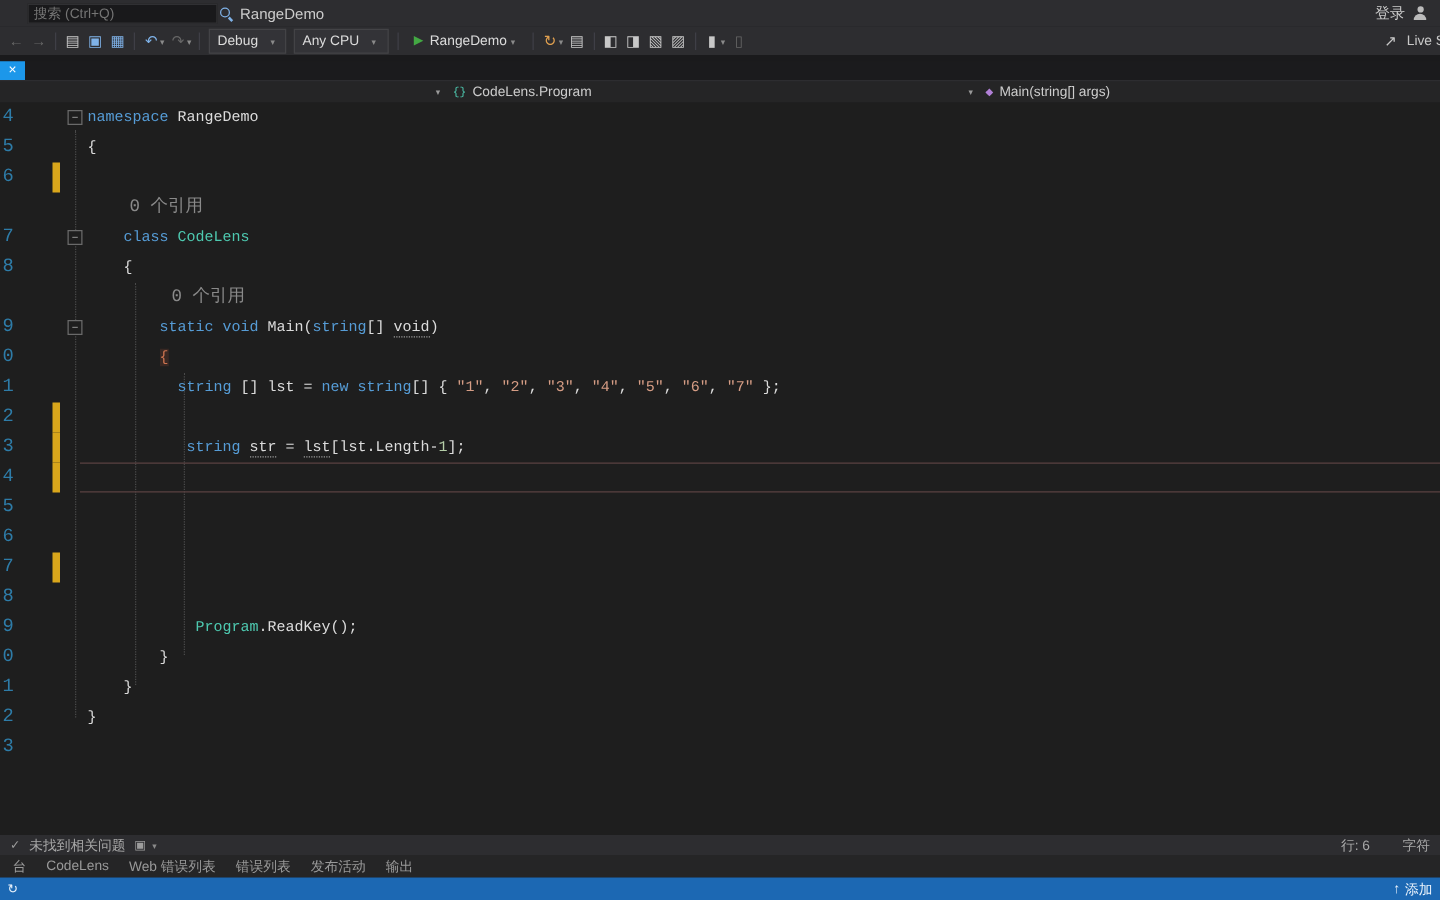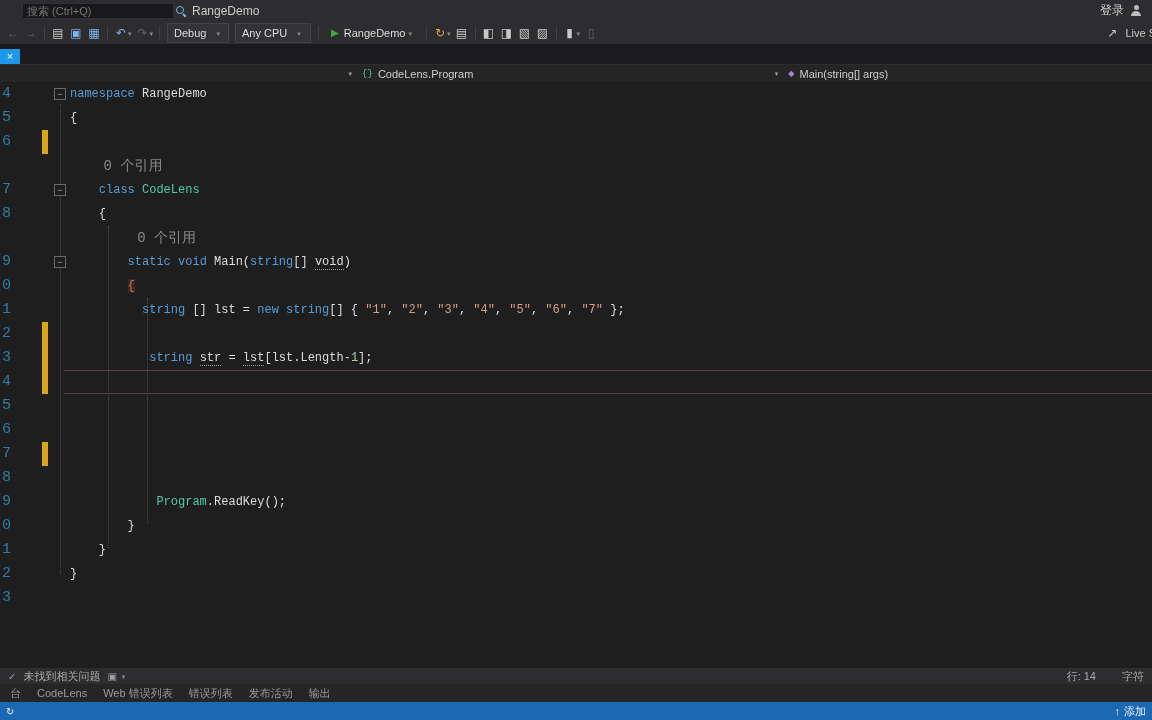--- a/index.html
+++ b/index.html
@@ -295,21 +295,21 @@
         </div>
       </div>
   </div>
 
   <div class="healthbar">
     <span class="hicon">✓</span>
     <span>未找到相关问题</span>
     <span class="hicon">▣</span>
     <span class="tcaret">▾</span>
     <div class="hb-right">
-      <span>行: 14</span>
+      <span>行: 6</span>
       <span>字符</span>
     </div>
   </div>
 
   <div class="paneltabs" id="panel-tabs">
       <span class="ptab">台</span>
       <span class="ptab">CodeLens</span>
       <span class="ptab">Web 错误列表</span>
       <span class="ptab">错误列表</span>
       <span class="ptab">发布活动</span>

